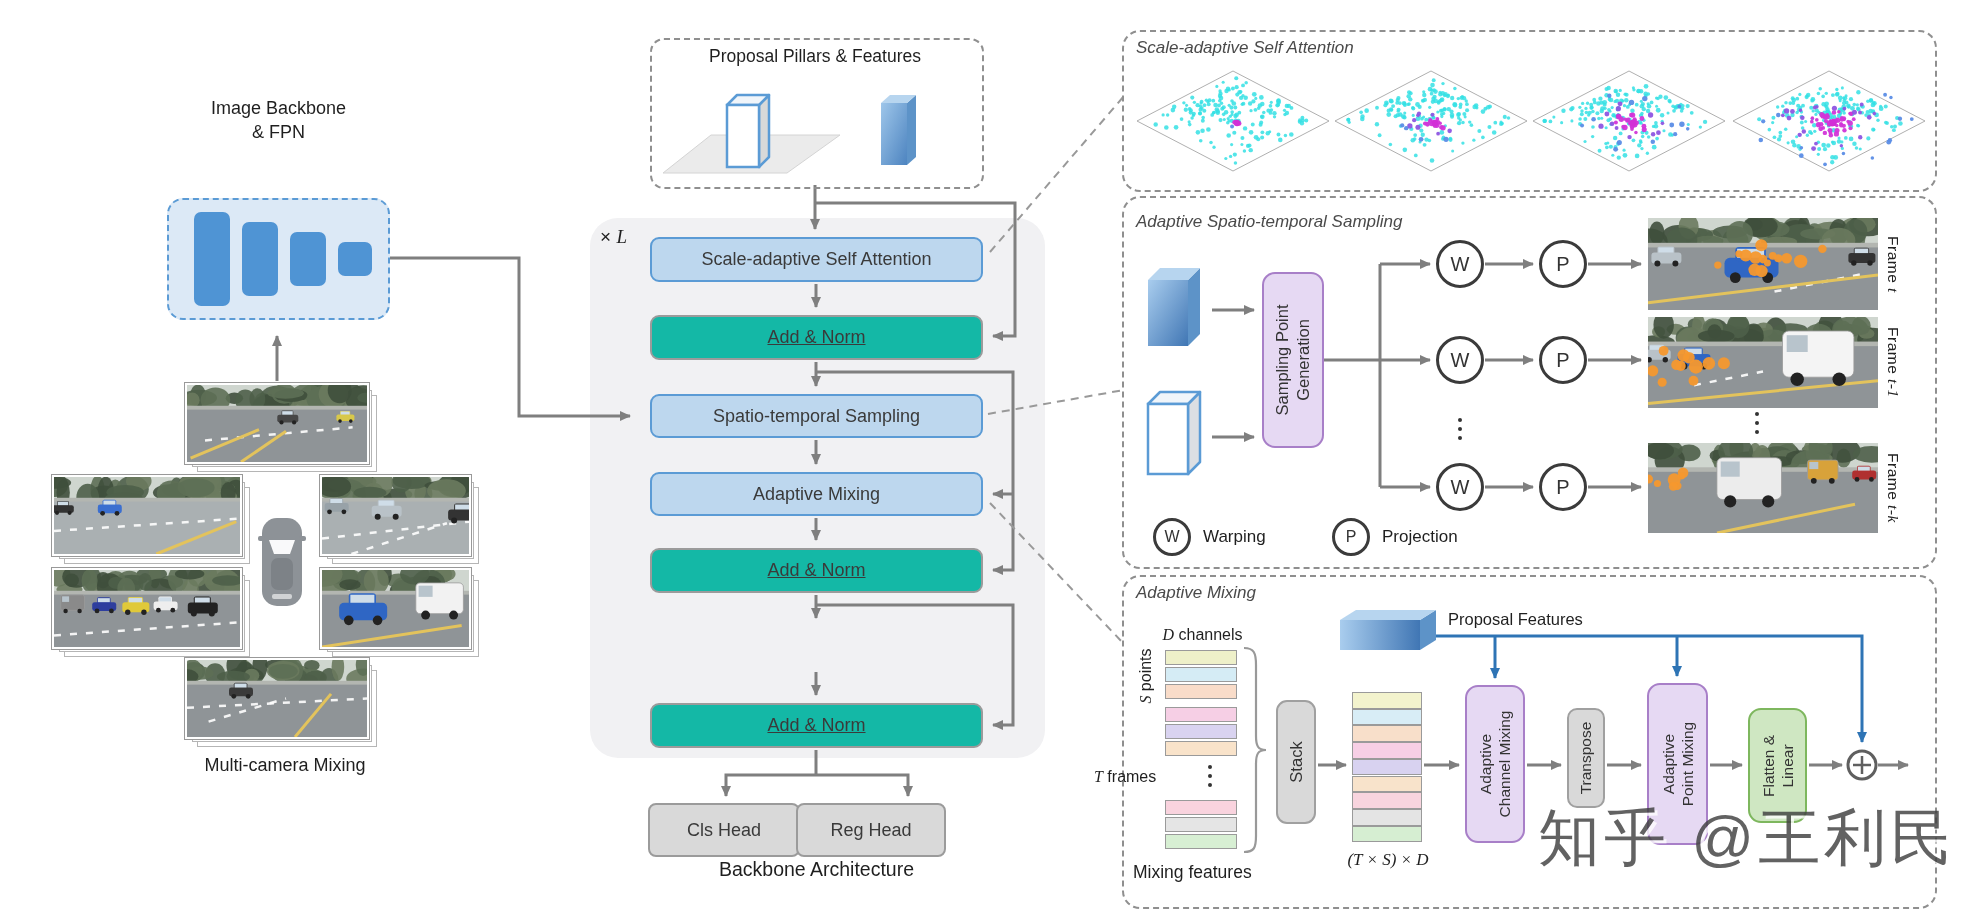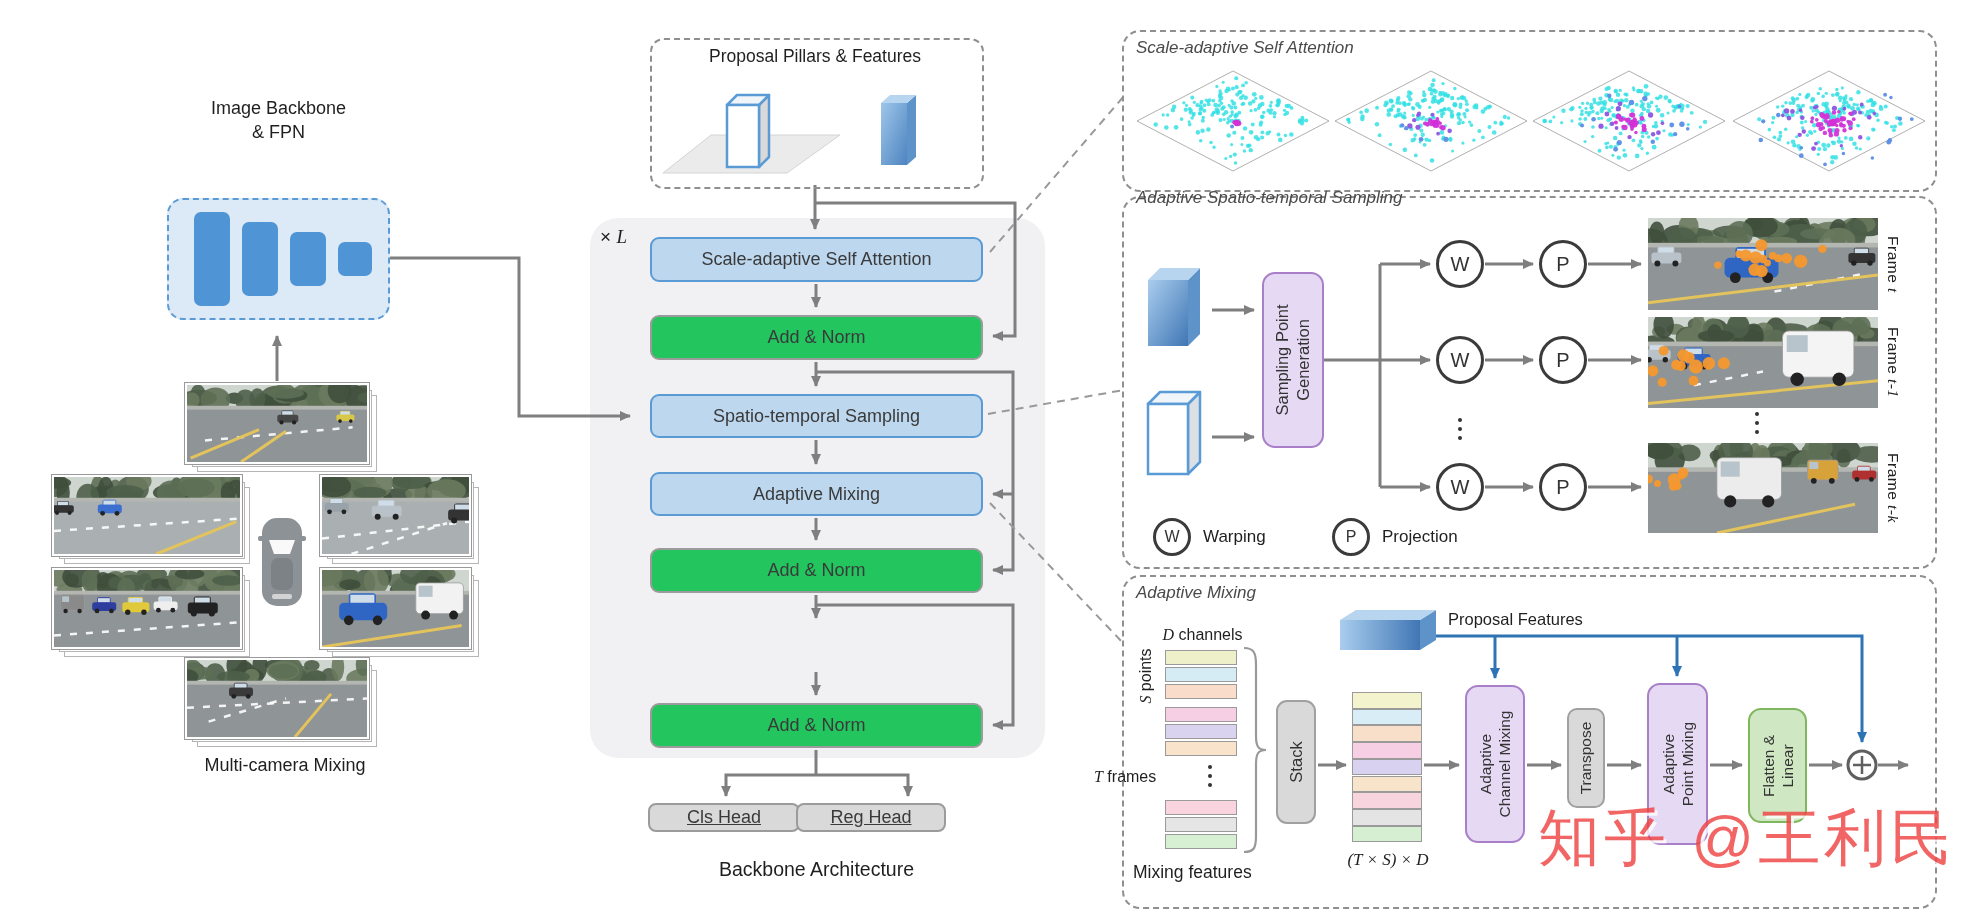--- a/index.html
+++ b/index.html
@@ -5,23 +5,23 @@
   html,body{margin:0;padding:0;background:#fff;}
   #canvas{position:relative;width:1974px;height:913px;background:#fff;overflow:hidden;
           font-family:"Liberation Sans",sans-serif;z-index:0;color:#333;}
   svg.abs{position:absolute;left:0;top:0;pointer-events:none;}
   .panel{position:absolute;border:2px dashed #8f8f8f;border-radius:18px;}
   .ptitle{position:absolute;font-style:italic;font-size:17px;color:#4a4a4a;white-space:nowrap;}
   .loopbg{position:absolute;left:590px;top:218px;width:455px;height:540px;background:#f1f1f3;border-radius:28px;}
   .block{position:absolute;left:650px;width:333px;display:flex;align-items:center;justify-content:center;
          border-radius:9px;font-size:18px;color:#3a3a3a;border:2px solid;box-sizing:border-box;}
   .blue{background:#bdd7ee;border-color:#5b9bd5;}
-  .grayb{background:#22c55e;border-color:#9b9b9b;}
-  .head{position:absolute;height:29px;background:#d9d9d9;border:2px solid #9b9b9b;border-radius:8px;
-        display:flex;align-items:center;justify-content:center;font-size:18px;color:#3a3a3a;box-sizing:border-box;text-decoration:underline;}
+  .grayb{background:#14b8a6;border-color:#9b9b9b;text-decoration:underline;}
+  .head{position:absolute;height:54px;background:#d9d9d9;border:2px solid #9b9b9b;border-radius:8px;
+        display:flex;align-items:center;justify-content:center;font-size:18px;color:#3a3a3a;box-sizing:border-box;}
   .lbl{position:absolute;color:#1f1f1f;}
   .ctr{display:flex;align-items:center;justify-content:center;text-align:center;}
   .backbone{position:absolute;left:167px;top:198px;width:223px;height:122px;background:#dce9f6;
             border:2.5px dashed #5b9bd5;border-radius:16px;box-sizing:border-box;}
   .bbar{position:absolute;background:#4f94d4;border-radius:7px;}
   .photo{position:absolute;background:#9aa0a2;border:2px solid #fff;outline:1px solid #999;}
   .photo::before{content:"";position:absolute;left:5px;top:5px;width:100%;height:100%;background:#fff;
                  border:1px solid #b5b5b5;z-index:-1;box-sizing:border-box;}
   .photo::after{content:"";position:absolute;left:10px;top:10px;width:100%;height:100%;background:#fff;
                 border:1px solid #b5b5b5;z-index:-2;box-sizing:border-box;}
@@ -35,21 +35,21 @@
   .grayv{background:#d9d9d9;border-color:#a0a0a0;}
   .greenv{background:#cfe7c2;border-color:#7eb75e;}
   .rotccw{position:absolute;left:50%;top:50%;transform:translate(-50%,-50%) rotate(-90deg);
           white-space:nowrap;text-align:center;line-height:1.25;color:#333;}
   .framelabel{position:absolute;writing-mode:vertical-rl;display:flex;align-items:center;justify-content:center;
               font-size:15.5px;color:#222;letter-spacing:.5px;}
   .mvar{font-family:"Liberation Serif",serif;font-style:italic;}
   .vdots{position:absolute;width:4px;height:4px;border-radius:50%;background:#333;
          box-shadow:0 9px 0 #333,0 18px 0 #333;}
   .bar{position:absolute;box-sizing:border-box;border:1px solid #9a9a9a;}
-  .watermark{position:absolute;left:1538px;top:796px;font-size:62px;letter-spacing:4px;color:#ef4444;
+  .watermark{position:absolute;left:1538px;top:796px;font-size:62px;letter-spacing:4px;color:#404040;
              opacity:.82;z-index:60;text-shadow:3px 3px 0 rgba(255,255,255,.95);white-space:nowrap;}
   .dlabel{font-size:16px;color:#1f1f1f;}
 </style>
 </head>
 <body>
 
 <div id="canvas">
 
   <div class="loopbg"></div>
 
@@ -1328,21 +1328,21 @@
         <circle cx="84.57228786003122" cy="80.58468816844706" r="2.4338302761781963" fill="#8e55e2" opacity="0.95"></circle>
         <circle cx="92.1004258832639" cy="56.279840701474704" r="2.369398618396372" fill="#d235d8" opacity="0.95"></circle>
         <circle cx="112.88322753477871" cy="49.90636195506033" r="1.9408086704090237" fill="#d235d8" opacity="0.95"></circle>
         <circle cx="34.20788025965835" cy="53.319498564809564" r="2.118842982966453" fill="#5b8de6" opacity="0.95"></circle>
         <circle cx="101.45218067809517" cy="64.71883217020529" r="1.9561663656961172" fill="#d235d8" opacity="0.95"></circle>
         <circle cx="104" cy="55" r="3.2" fill="#d22fd6"></circle>
       </svg>
     </div>
 
   <div class="panel" style="left:1122px;top:196px;width:811px;height:369px;"></div>
-  <div class="ptitle" style="left:1136px;top:188px;">Adaptive Spatio-temporal Sampling</div>
+  <div class="ptitle" style="left:1136px;top:212px;">Adaptive Spatio-temporal Sampling</div>
 
   <svg class="abs" style="left:1146px;top:266px;" width="64" height="84">
     <polygon points="42,14 54,2 54,68 42,80" fill="#5d93c8"></polygon>
     <polygon points="2,14 14,2 54,2 42,14" fill="#b7d5ef"></polygon>
     <rect x="2" y="14" width="40" height="66" fill="url(#gradB)"></rect>
   </svg>
   <svg class="abs" style="left:1146px;top:388px;" width="64" height="90">
     <polygon points="42,16 54,4 54,74 42,86" fill="#dcdfe3" stroke="#5b9bd5" stroke-width="2.5" stroke-linejoin="round"></polygon>
     <polygon points="2,16 14,4 54,4 42,16" fill="#f0f5fa" stroke="#5b9bd5" stroke-width="2.5" stroke-linejoin="round"></polygon>
     <rect x="2" y="16" width="40" height="70" fill="#fff" stroke="#5b9bd5" stroke-width="2.5"></rect>

